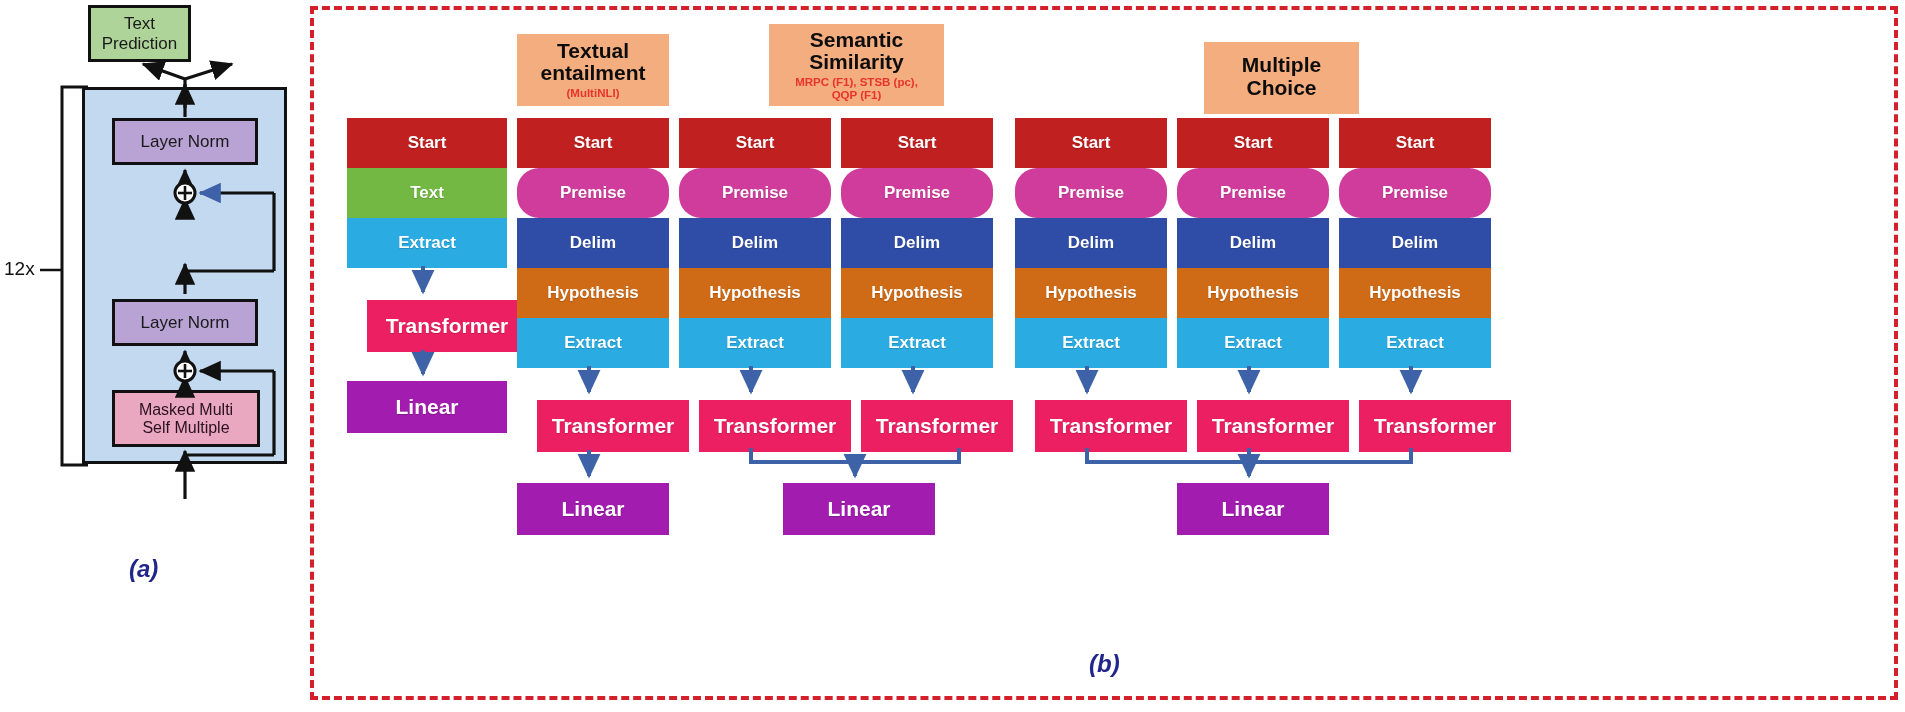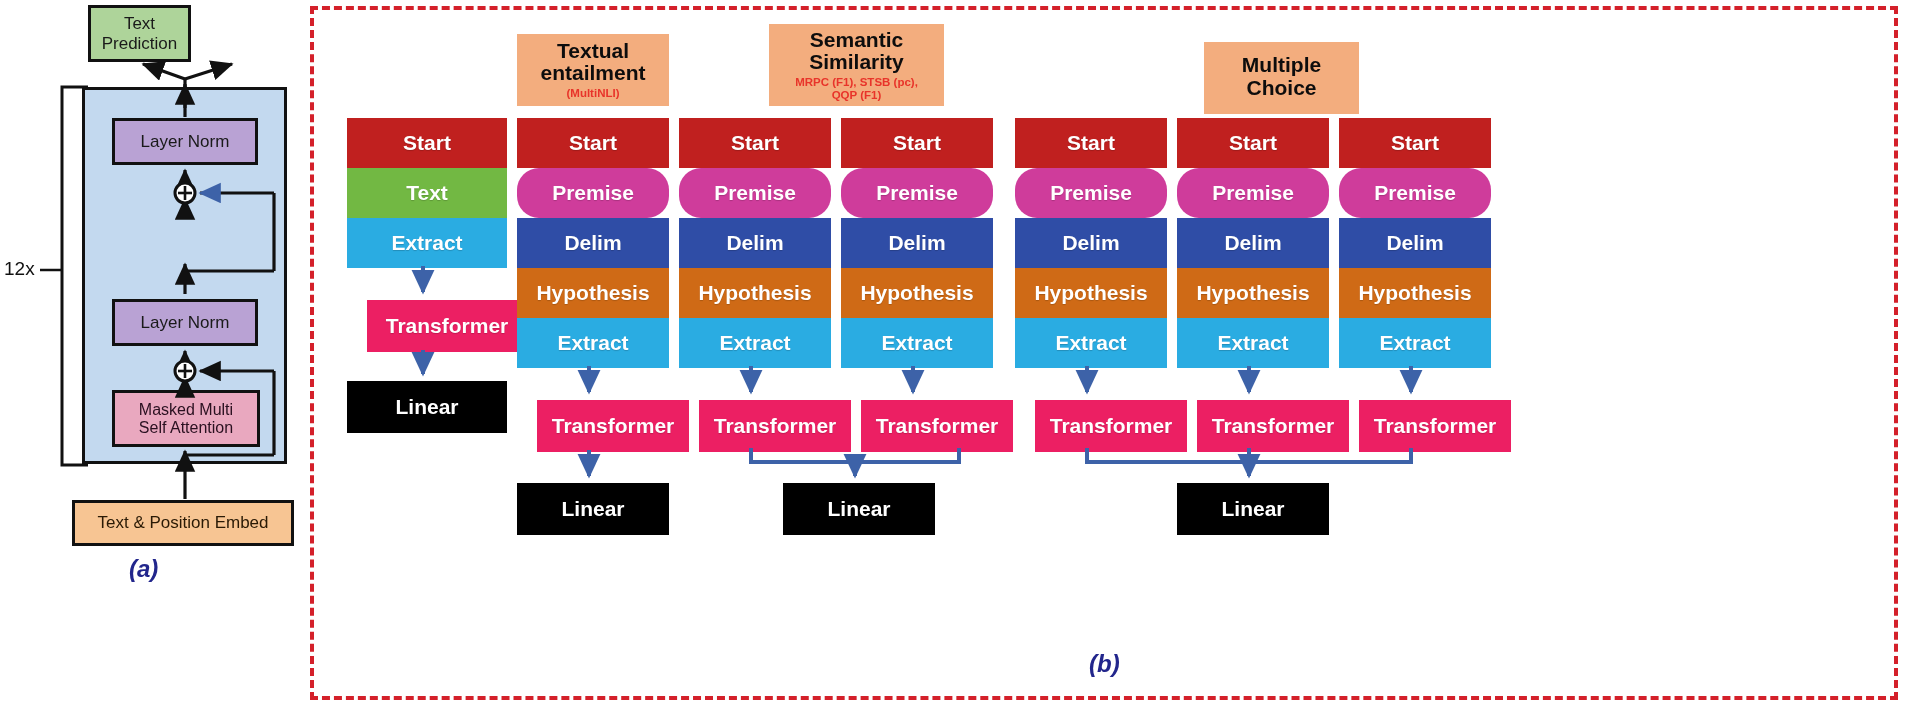--- a/index.html
+++ b/index.html
@@ -43,31 +43,31 @@
   #panel-b{position:absolute;left:310px;top:6px;width:1588px;height:694px;
            border:4px dashed #d4202a;box-sizing:border-box;}
 
   .hdr{position:absolute;background:#f3ad7e;box-sizing:border-box;
        display:flex;flex-direction:column;align-items:center;justify-content:center;
        text-align:center;padding:3px 4px;}
   .hdr .t{color:#0d0d0d;font-weight:bold;font-size:21px;line-height:1.05;}
   .hdr .s{color:#e8342a;font-weight:bold;font-size:11.5px;line-height:1.1;margin-top:3px;}
 
   .cell{position:absolute;box-sizing:border-box;display:flex;align-items:center;
-        justify-content:center;color:#ffffff;font-weight:bold;font-size:21px;
+        justify-content:center;color:#ffffff;font-weight:bold;font-size:17px;
         text-shadow:0 1px 1px rgba(0,0,0,.18);}
 
   .c-start{background:#c0201f;}
   .c-text{background:#72b843;}
   .c-extract{background:#2aace2;}
   .c-premise{background:#cf3c9b;border-radius:22px;}
   .c-delim{background:#2f4da6;}
   .c-hyp{background:#cf6a16;text-align:center;}
   .c-trans{background:#ec1f63;margin-left:20px;}
-  .c-linear{background:#000000;}
+  .c-linear{background:#a21caf;}
 
   svg.conn{position:absolute;left:0;top:0;width:1905px;height:712px;
            pointer-events:none;overflow:visible;}
 </style>
 </head>
 <body>
 
 <div class="fig">
 
   <div id="panel-a">
@@ -84,26 +84,23 @@
       <span>Layer Norm</span>
       </div>
 
 
     <div class="box hardbox ln2">
       <span>Layer Norm</span>
       </div>
 
     <div class="box hardbox mmsa">
       <span style="white-space:pre-line">Masked Multi
-Self Attention</span>
-      </div>
-
-    <div class="box hardbox embed">
-      <span>Text &amp; Position Embed</span>
-      </div>
+Self Multiple</span>
+      </div>
+
 
     <div id="twelvex">12x</div>
 
     <div class="panel-label" id="label-a">(a)</div>
   </div>
 
   <svg class="conn">
     <defs>
       <marker id="ahBlack" markerWidth="9" markerHeight="9" refX="6.5" refY="3.2" orient="auto">
           <path d="M0,0 L7,3.2 L0,6.4 z" fill="#111"></path>

